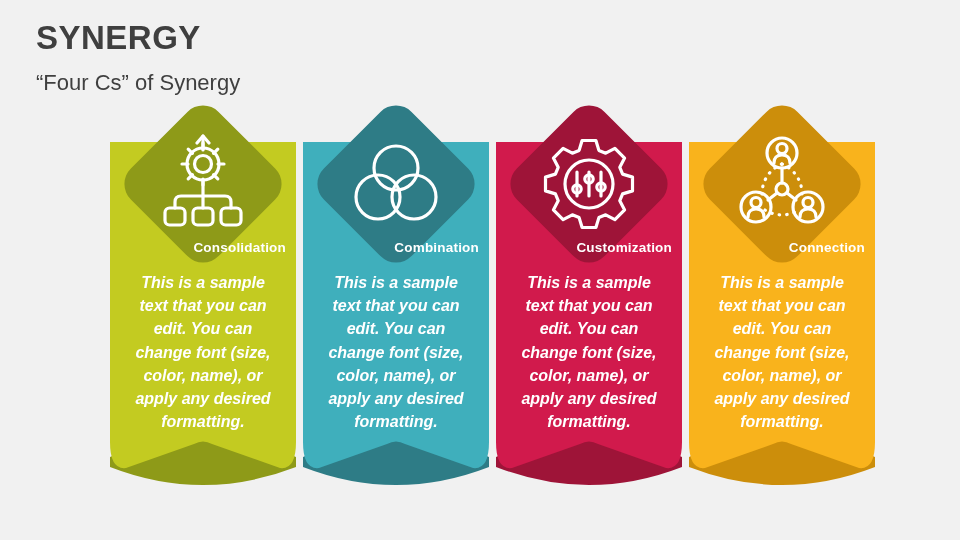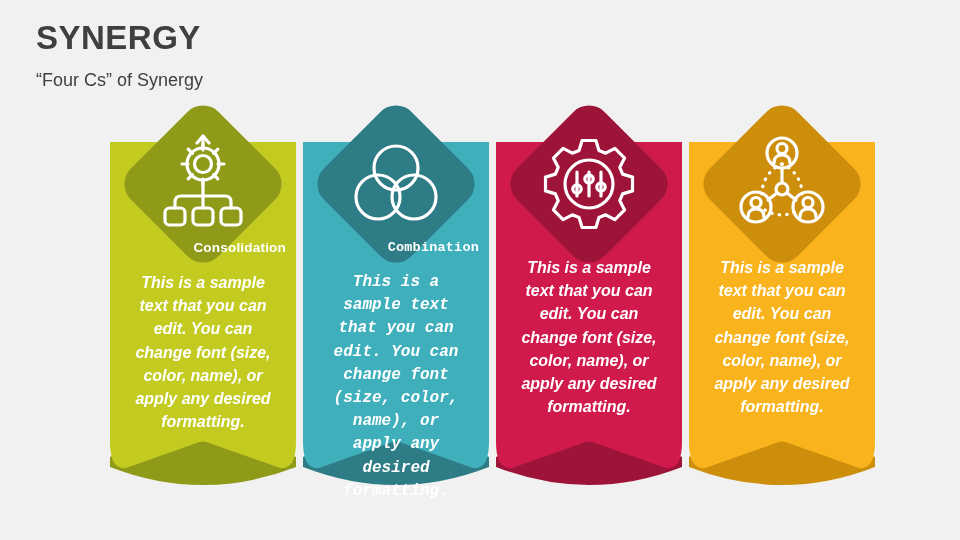--- a/index.html
+++ b/index.html
@@ -18,21 +18,21 @@
   
   #header { position: absolute; left: 36px; top: 18px; }
   #deck-title {
     font-size: 33px;
     font-weight: bold;
     color: #3f3f3f;
     letter-spacing: 0.5px;
     line-height: 1.2;
   }
   #deck-subtitle {
-    font-size: 18px;
+    font-size: 22px;
     color: #3f3f3f;
     margin-top: 12px;
     line-height: 1.2;
   }
 
   
   #columns {
     position: absolute;
     left: 0; top: 98px;
     width: 960px; height: 410px;
@@ -125,21 +125,21 @@
       <line x1="50" y1="62" x2="50" y2="74" fill="none" stroke="#ffffff" stroke-width="3.2" stroke-linecap="round" stroke-linejoin="round"></line>
       <rect x="12" y="74" width="20" height="17" rx="4.5" fill="none" stroke="#ffffff" stroke-width="3.2" stroke-linecap="round" stroke-linejoin="round"></rect>
       <rect x="40" y="74" width="20" height="17" rx="4.5" fill="none" stroke="#ffffff" stroke-width="3.2" stroke-linecap="round" stroke-linejoin="round"></rect>
       <rect x="68" y="74" width="20" height="17" rx="4.5" fill="none" stroke="#ffffff" stroke-width="3.2" stroke-linecap="round" stroke-linejoin="round"></rect>
     </svg></div>
         <div class="card-text">
           <div class="card-heading">Consolidation</div>
           <div class="card-body">This is a sample text that you can edit. You can change font (size, color, name), or apply any desired formatting.</div>
         </div>
       </div>
-      <div class="card" style="left: 303px; font-family: Liberation Mono, monospace;">
+      <div class="card" style="left: 303px;">
         <svg class="card-svg" width="186" height="410" viewBox="0 0 186 410">
     <defs>
       <clipPath id="cp-3fafbc">
         <path d="M0 44 L186 44 L186 344
                  Q186 372 172 372
                  L101 354 Q93 350 85 354
                  L14 372 Q0 372 0 344 Z"></path>
       </clipPath>
     </defs>
 
@@ -194,20 +194,21 @@
       <polygon points="83.6,40.1 93.5,43.1 93.5,56.9 83.6,59.9 80.8,66.7 85.6,75.9 75.9,85.6 66.7,80.8 59.9,83.6 56.9,93.5 43.1,93.5 40.1,83.6 33.3,80.8 24.1,85.6 14.4,75.9 19.2,66.7 16.4,59.9 6.5,56.9 6.5,43.1 16.4,40.1 19.2,33.3 14.4,24.1 24.1,14.4 33.3,19.2 40.1,16.4 43.1,6.5 56.9,6.5 59.9,16.4 66.7,19.2 75.9,14.4 85.6,24.1 80.8,33.3" fill="none" stroke="#ffffff" stroke-width="3.2" stroke-linecap="round" stroke-linejoin="round"></polygon>
       <circle cx="50" cy="50" r="24" fill="none" stroke="#ffffff" stroke-width="3.2" stroke-linecap="round" stroke-linejoin="round"></circle>
       <line x1="38" y1="38" x2="38" y2="62" fill="none" stroke="#ffffff" stroke-width="3.2" stroke-linecap="round" stroke-linejoin="round"></line>
       <line x1="50" y1="38" x2="50" y2="62" fill="none" stroke="#ffffff" stroke-width="3.2" stroke-linecap="round" stroke-linejoin="round"></line>
       <line x1="62" y1="38" x2="62" y2="62" fill="none" stroke="#ffffff" stroke-width="3.2" stroke-linecap="round" stroke-linejoin="round"></line>
       <circle cx="38" cy="55" r="4.2" fill="none" stroke="#ffffff" stroke-width="3.2" stroke-linecap="round" stroke-linejoin="round"></circle>
       <circle cx="50" cy="45" r="4.2" fill="none" stroke="#ffffff" stroke-width="3.2" stroke-linecap="round" stroke-linejoin="round"></circle>
       <circle cx="62" cy="53" r="4.2" fill="none" stroke="#ffffff" stroke-width="3.2" stroke-linecap="round" stroke-linejoin="round"></circle>
     </svg></div>
         <div class="card-text">
+          <div class="card-heading">Customization</div>
           <div class="card-body">This is a sample text that you can edit. You can change font (size, color, name), or apply any desired formatting.</div>
         </div>
       </div>
       <div class="card" style="left: 689px;">
         <svg class="card-svg" width="186" height="410" viewBox="0 0 186 410">
     <defs>
       <clipPath id="cp-f9b31c">
         <path d="M0 44 L186 44 L186 344
                  Q186 372 172 372
                  L101 354 Q93 350 85 354
@@ -240,18 +241,19 @@
        <circle cx="50" cy="14.5" r="5" fill="none" stroke="#ffffff" stroke-width="3.2" stroke-linecap="round" stroke-linejoin="round"></circle>
        <path d="M42 29 Q42 21 50 21 Q58 21 58 29" fill="none" stroke="#ffffff" stroke-width="3.2" stroke-linecap="round" stroke-linejoin="round"></path>
       <circle cx="24" cy="73" r="15" fill="none" stroke="#ffffff" stroke-width="3.2" stroke-linecap="round" stroke-linejoin="round"></circle>
        <circle cx="24" cy="68.5" r="5" fill="none" stroke="#ffffff" stroke-width="3.2" stroke-linecap="round" stroke-linejoin="round"></circle>
        <path d="M16 83 Q16 75 24 75 Q32 75 32 83" fill="none" stroke="#ffffff" stroke-width="3.2" stroke-linecap="round" stroke-linejoin="round"></path>
       <circle cx="76" cy="73" r="15" fill="none" stroke="#ffffff" stroke-width="3.2" stroke-linecap="round" stroke-linejoin="round"></circle>
        <circle cx="76" cy="68.5" r="5" fill="none" stroke="#ffffff" stroke-width="3.2" stroke-linecap="round" stroke-linejoin="round"></circle>
        <path d="M68 83 Q68 75 76 75 Q84 75 84 83" fill="none" stroke="#ffffff" stroke-width="3.2" stroke-linecap="round" stroke-linejoin="round"></path>
     </svg></div>
         <div class="card-text">
+          <div class="card-heading">Connection</div>
           <div class="card-body">This is a sample text that you can edit. You can change font (size, color, name), or apply any desired formatting.</div>
         </div>
       </div>
     </div>
 
 </div>
 
 </body></html>

